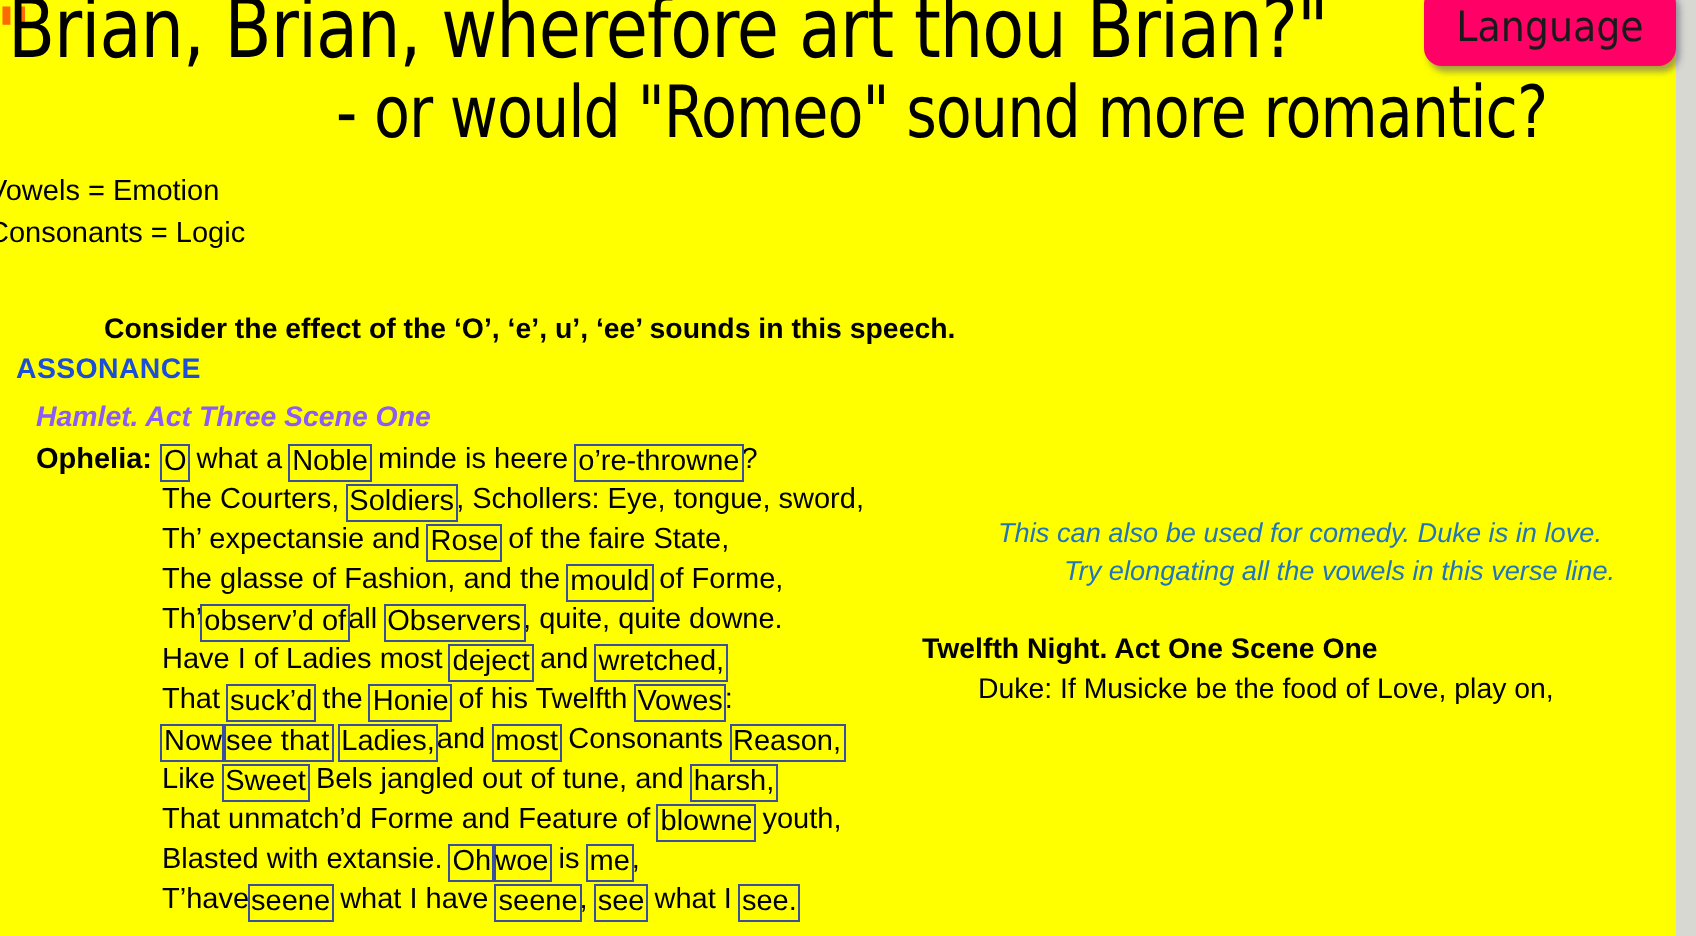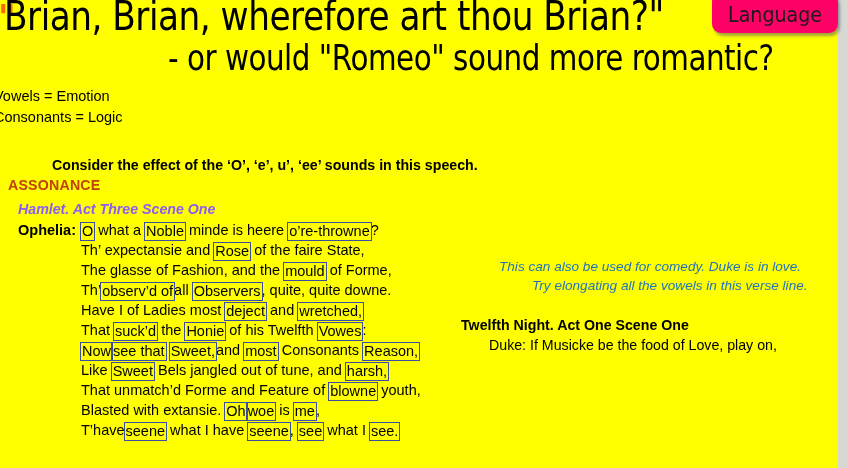--- a/index.html
+++ b/index.html
@@ -111,21 +111,21 @@
     color: #000;
     white-space: nowrap;
     margin-left: 44px;
   }
   #assonance {
     position: absolute;
     left: 8px;
     top: 177px;
     font-size: 14.2px;
     font-weight: bold;
-    color: #c2410c;
+    color: #1d4ed8;
     letter-spacing: 0.2px;
   }
 
   
   #hamlet-heading {
     position: absolute;
     left: 18px;
     top: 201px;
     font-size: 14.2px;
     font-weight: bold;
@@ -213,26 +213,27 @@
 
   <div class="legend-line" id="legend-vowels">Vowels = Emotion</div>
   <div class="legend-line" id="legend-consonants">Consonants = Logic</div>
 
   <div id="instruction">Consider the effect of the ‘O’, ‘e’, u’, ‘ee’ sounds in this speech.</div>
   <div id="assonance">ASSONANCE</div>
 
   <div id="hamlet-heading">Hamlet. Act Three Scene One</div>
   <div id="speech">
       <span class="ln"><span class="speaker">Ophelia:</span><span class="bx">O</span><span> what a </span><span class="bx">Noble</span><span> minde is heere </span><span class="bx">o’re-throwne</span><span>?</span></span>
+      <span class="ln"><span class="indent"></span><span>The Courters, </span><span class="bx">Soldiers</span><span>, Schollers: Eye, tongue, sword,</span></span>
       <span class="ln"><span class="indent"></span><span>Th’ expectansie and </span><span class="bx">Rose</span><span> of the faire State,</span></span>
       <span class="ln"><span class="indent"></span><span>The glasse of Fashion, and the </span><span class="bx">mould</span><span> of Forme,</span></span>
       <span class="ln"><span class="indent"></span><span>Th’</span><span class="bx">observ’d of </span><span>all </span><span class="bx">Observers</span><span>, quite, quite downe.</span></span>
       <span class="ln"><span class="indent"></span><span>Have I of Ladies most </span><span class="bx">deject</span><span> and </span><span class="bx">wretched,</span></span>
       <span class="ln"><span class="indent"></span><span>That </span><span class="bx">suck’d</span><span> the </span><span class="bx">Honie</span><span> of his Twelfth </span><span class="bx">Vowes</span><span>:</span></span>
-      <span class="ln"><span class="indent"></span><span class="bx">Now</span><span class="bx">see that </span><span> </span><span class="bx">Sweet,</span><span>and </span><span class="bx">most</span><span> Consonants </span><span class="bx">Reason,</span></span>
+      <span class="ln"><span class="indent"></span><span class="bx">Now</span><span class="bx">see that </span><span> </span><span class="bx">Ladies,</span><span>and </span><span class="bx">most</span><span> Consonants </span><span class="bx">Reason,</span></span>
       <span class="ln"><span class="indent"></span><span>Like </span><span class="bx">Sweet</span><span> Bels jangled out of tune, and </span><span class="bx">harsh,</span></span>
       <span class="ln"><span class="indent"></span><span>That unmatch’d Forme and Feature of </span><span class="bx">blowne</span><span> youth,</span></span>
       <span class="ln"><span class="indent"></span><span>Blasted with extansie. </span><span class="bx">Oh</span><span class="bx">woe</span><span> is </span><span class="bx">me</span><span>,</span></span>
       <span class="ln"><span class="indent"></span><span>T’have</span><span class="bx">seene</span><span> what I have </span><span class="bx">seene</span><span>, </span><span class="bx">see</span><span> what I </span><span class="bx">see.</span></span>
     </div>
 
   <div class="note-line" id="note-line-1">This can also be used for comedy. Duke is in love.</div>
   <div class="note-line" id="note-line-2">Try elongating all the vowels in this verse line.</div>
 
   <div id="twelfth-heading">Twelfth Night. Act One Scene One</div>

